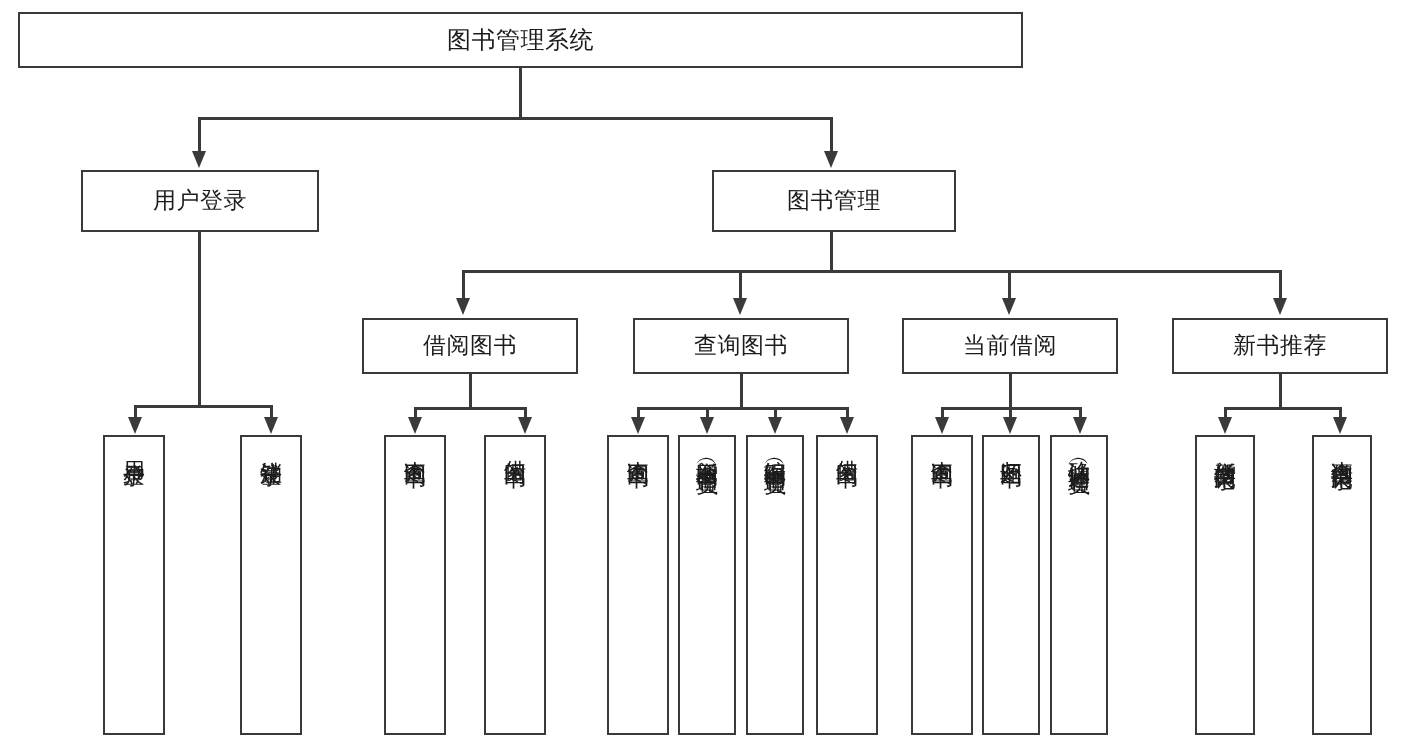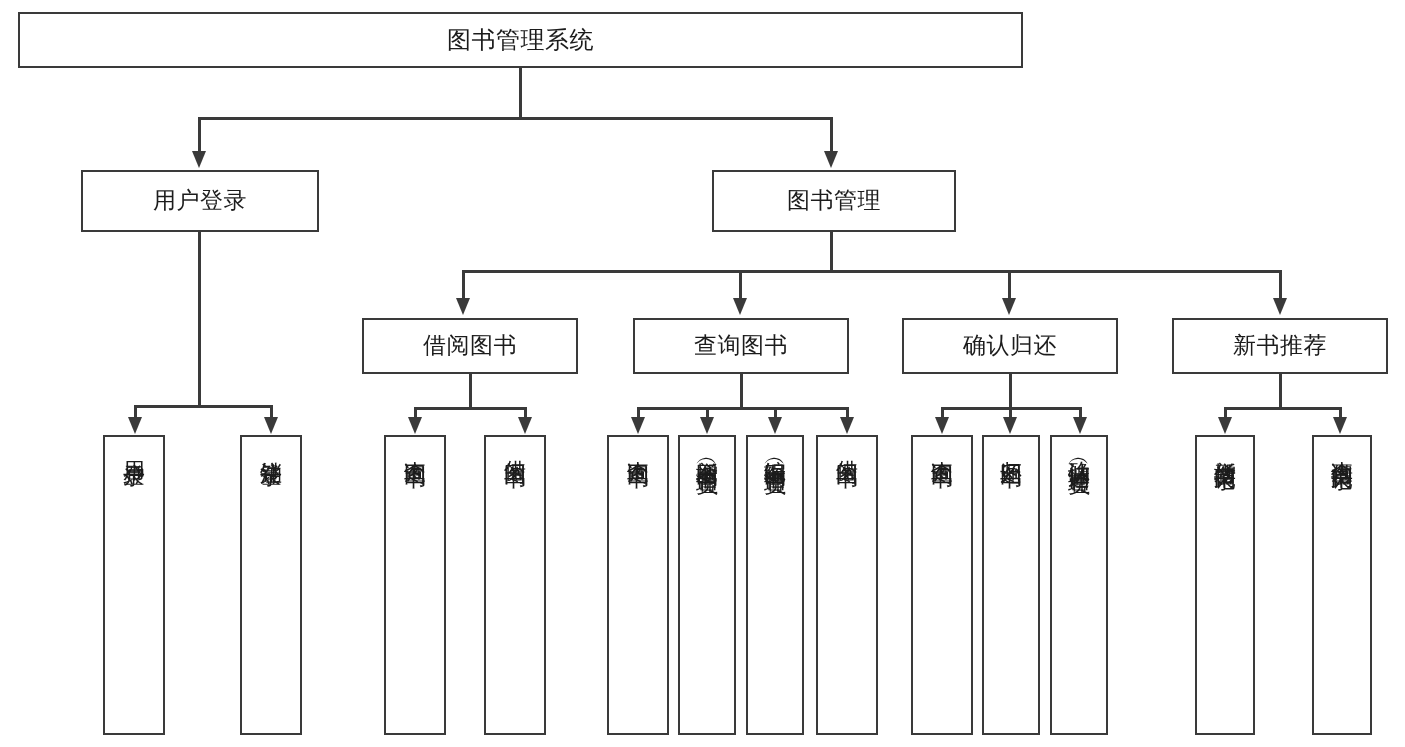--- a/index.html
+++ b/index.html
@@ -117,21 +117,21 @@
   <div class="edge v" style="left:1279px; top:270px; width:3px; height:30px;"></div>
   <div class="arrow" style="left:1273px; top:298px;"></div>
 
   <div class="node horiz" style="left:362px; top:318px; width:216px; height:56px;">
     <span class="label">借阅图书</span>
   </div>
   <div class="node horiz" style="left:633px; top:318px; width:216px; height:56px;">
     <span class="label">查询图书</span>
   </div>
   <div class="node horiz" style="left:902px; top:318px; width:216px; height:56px;">
-    <span class="label">确认归还</span>
+    <span class="label">当前借阅</span>
   </div>
   <div class="node horiz" style="left:1172px; top:318px; width:216px; height:56px;">
     <span class="label">新书推荐</span>
   </div>
 
   <div class="edge v" style="left:469px; top:374px; width:3px; height:35px;"></div>
   <div class="edge h" style="left:414px; top:407px; width:113px; height:3px;"></div>
   <div class="edge v" style="left:414px; top:407px; width:3px; height:12px;"></div>
   <div class="arrow" style="left:408px; top:417px;"></div>
   <div class="edge v" style="left:524px; top:407px; width:3px; height:12px;"></div>

